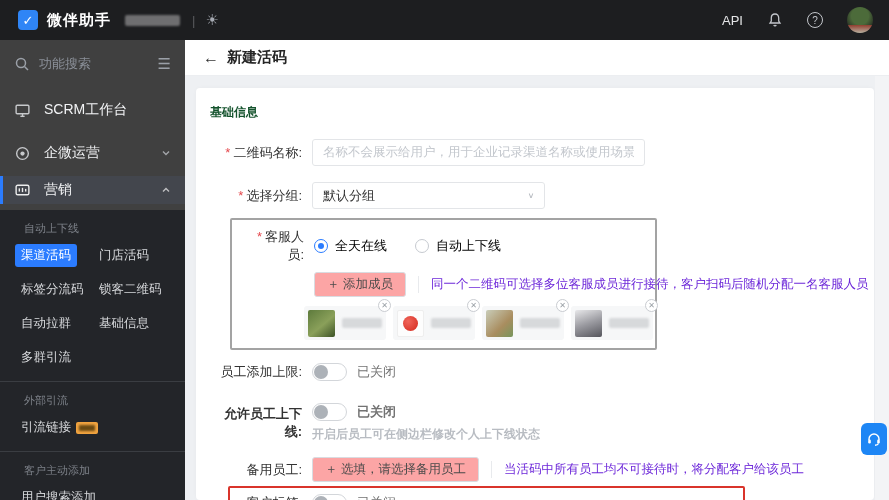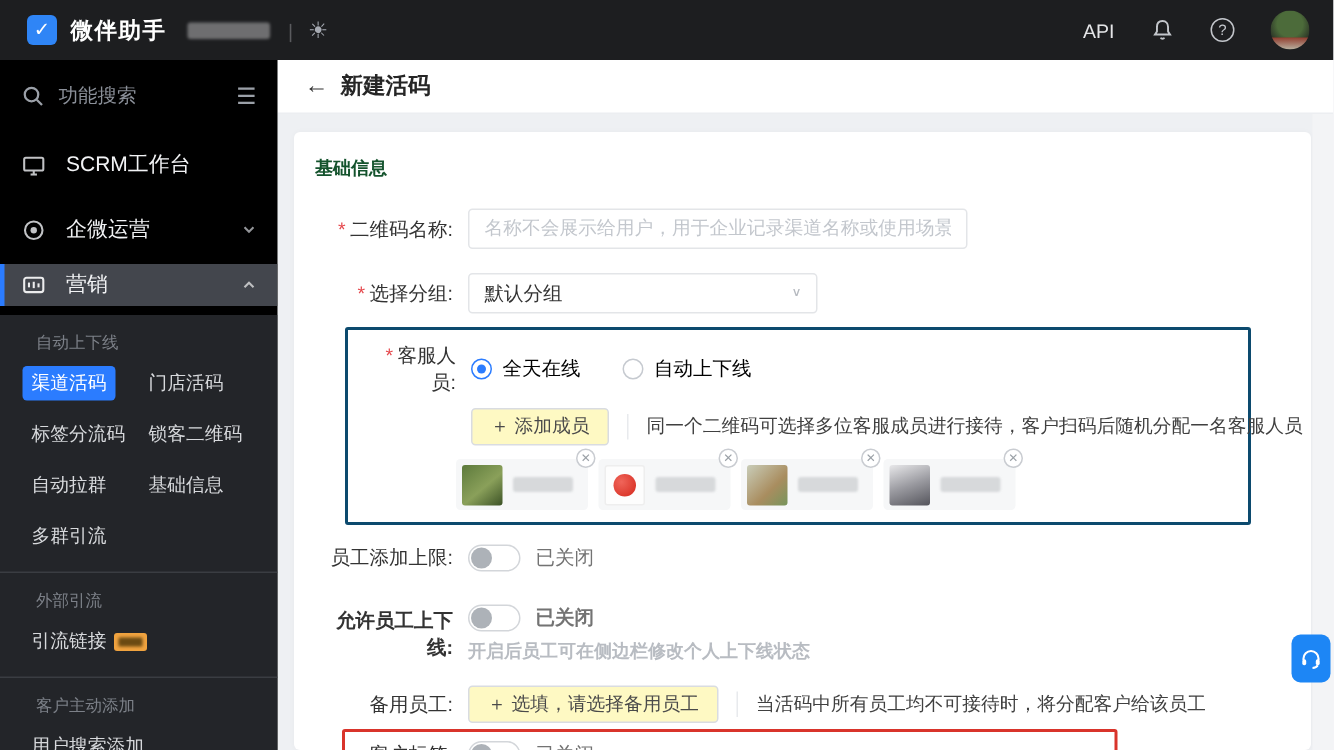--- a/index.html
+++ b/index.html
@@ -14,21 +14,21 @@
   .tb-sep { color:#5a5b5e; margin:0 10px 0 12px; font-size:13px; }
   .sun-icon { color:#a7abb3; font-size:15px; }
   .tb-right { margin-left:auto; display:flex; align-items:center; gap:24px; margin-right:16px; }
   .tb-api { color:#e4e5e7; font-size:13px; }
   .tb-ic { width:16px; height:16px; display:inline-block; }
   .tb-help { width:16px; height:16px; border:1.4px solid #c3c6cb; border-radius:50%; color:#c3c6cb; font-size:10px; display:flex; align-items:center; justify-content:center; }
   .tb-avatar { width:26px; height:26px; border-radius:50%; background:radial-gradient(circle at 50% 35%, #4c6b3a 0 40%, #2c3527 70%), #222; position:relative; overflow:hidden; }
   .tb-avatar::after { content:''; position:absolute; left:0; right:0; bottom:0; height:8px; background:linear-gradient(#9a3b2e,#c8bfae); opacity:.9; }
 
   
-  .sidebar { position:absolute; top:40px; left:0; width:185px; height:460px; background:#000000; z-index:20; overflow:hidden; }
+  .sidebar { position:absolute; top:40px; left:0; width:185px; height:460px; background:#404040; z-index:20; overflow:hidden; }
   .sb-search { height:32px; display:flex; align-items:center; padding:0 14px; margin-top:8px; }
   .sb-search .q { stroke:#9ba0a8; }
   .sb-search-txt { color:#8b9099; font-size:13px; margin-left:9px; flex:1; }
   .sb-collapse { color:#9ba0a8; font-size:15px; }
   .sb-item { height:26px; display:flex; align-items:center; padding:0 14px; margin-top:17px; color:#f2f3f5; font-size:14px; position:relative; cursor:pointer; }
   .sb-item .ic { width:17px; height:17px; margin-right:13px; opacity:.9; }
   .sb-item .chev { margin-left:auto; opacity:.75; }
   .sb-item.active { background:#43464d; height:28px; margin-top:10px; padding-top:0; }
   .sb-item.active::before { content:''; position:absolute; left:0; top:0; bottom:0; width:3px; background:#2b7cff; }
   .submenu { background:#232529; margin-top:6px; padding-bottom:20px; }
@@ -53,32 +53,32 @@
   .lbl { width:92px; text-align:right; color:#333; font-size:13px; flex-shrink:0; }
   .req { color:#e5484d; margin-right:3px; }
   .fld { margin-left:10px; display:flex; align-items:center; }
 
   .txt-input { width:333px; height:27px; border:1px solid #e3e5e8; border-radius:3px; display:flex; align-items:center; padding:0 10px; }
   .placeholder { color:#c3c7cd; font-size:12.5px; white-space:nowrap; overflow:hidden; }
   .select { width:233px; height:27px; border:1px solid #e3e5e8; border-radius:3px; display:flex; align-items:center; padding:0 10px; justify-content:space-between;font-family:Liberation Mono, monospace; }
   .select-val { color:#333; font-size:13px; }
   .chev-d { color:#b5b9bf; font-size:10px; transform:scaleY(.8); }
 
-  .hl-box { border:2px solid #0c4a6e; border-radius:2px; width:604px; margin-left:20px; padding:8px 10px 8px 10px; }
+  .hl-box { border:2px solid #a3a3a3; border-radius:2px; width:427px; margin-left:20px; padding:8px 10px 8px 10px; }
   .hl-box .lbl { width:62px; }
   .hl-box2 { border:2px solid #d9342b; border-radius:2px; width:517px; margin-left:18px; margin-top:4px; padding:6px 10px; }
   .hl-box2 .lbl { width:62px; }
 
   .radio { width:14px; height:14px; border-radius:50%; border:1px solid #c6cad0; background:#fff; margin-right:7px; position:relative; flex-shrink:0; }
   .radio.on { border-color:#2b7cff; }
   .radio.on::after { content:''; position:absolute; left:3px; top:3px; width:6px; height:6px; border-radius:50%; background:#2b7cff; }
   .radio-lbl { color:#000000; font-size:13px; margin-right:28px; }
 
-  .btn { height:25px; border:1px solid #d9dce1; border-radius:3px; background:#fef9c3; color:#4a4a4a; font-size:12.5px; display:flex; align-items:center; padding:0 12px; cursor:pointer; white-space:nowrap; }
-  .hint { color:#404040; font-size:12.5px; margin-left:12px; padding-left:12px; border-left:1px solid #e8eaed; white-space:nowrap; }
+  .btn { height:25px; border:1px solid #d9dce1; border-radius:3px; background:#fca5a5; color:#4a4a4a; font-size:12.5px; display:flex; align-items:center; padding:0 12px; cursor:pointer; white-space:nowrap; }
+  .hint { color:#6d28d9; font-size:12.5px; margin-left:12px; padding-left:12px; border-left:1px solid #e8eaed; white-space:nowrap; }
   .hint2 { color:#b8bcc2; font-size:12px; margin-top:5px; }
 
   .chips { display:flex; margin-top:9px; padding-left:62px; }
   .chip { width:88px; height:34px; background:#f6f7f8; border-radius:3px; display:flex; align-items:center; padding:3px 4px; position:relative; margin-right:7px; }
   .chip-av { width:27px; height:27px; border-radius:2px; flex-shrink:0; }
   .av1 { background:linear-gradient(140deg,#5d7a3c,#8aa05a 55%,#3c5226); }
   .av2 { background:#fdfdfd; position:relative; border:1px solid #eee; }
   .av2::after { content:''; position:absolute; left:5px; top:5px; width:15px; height:15px; border-radius:50%; background:radial-gradient(circle at 35% 35%, #f0655a, #d4281c); }
   .av3 { background:linear-gradient(135deg,#c9cdb9,#a98d5f 60%,#77955c); }
   .av4 { background:linear-gradient(160deg,#e8e8ea,#9a9aa0 50%,#55555c); }

